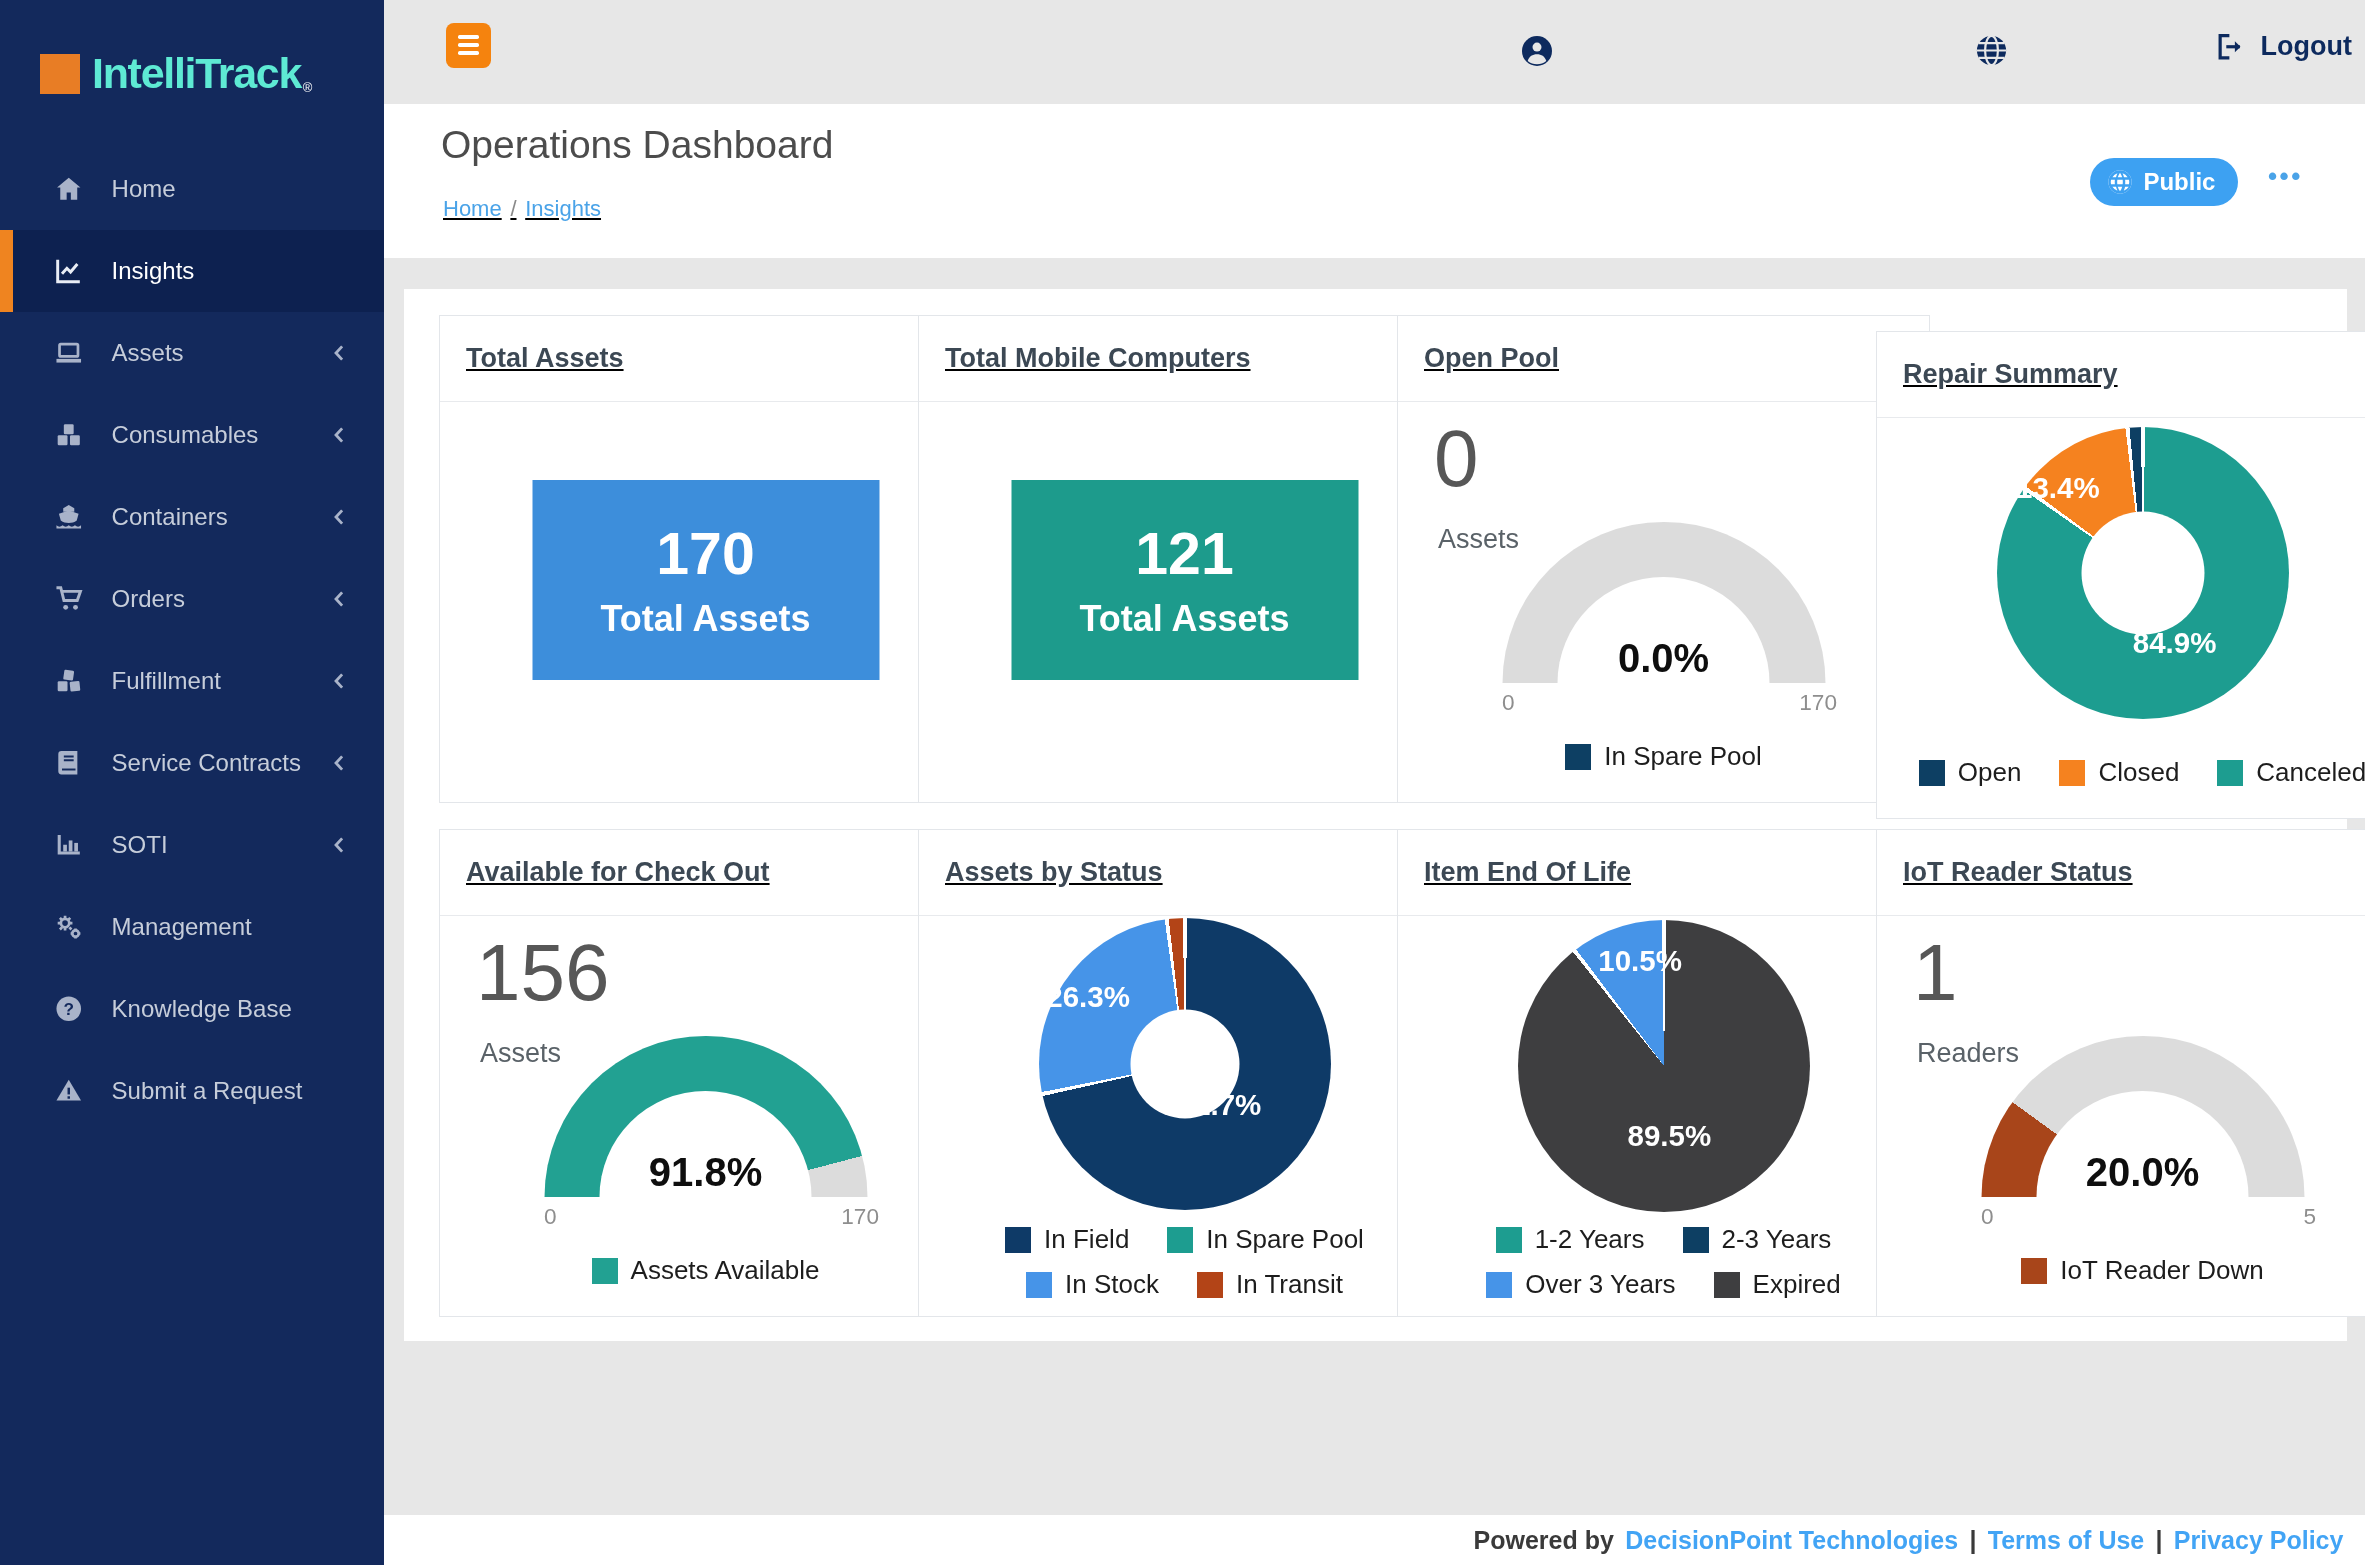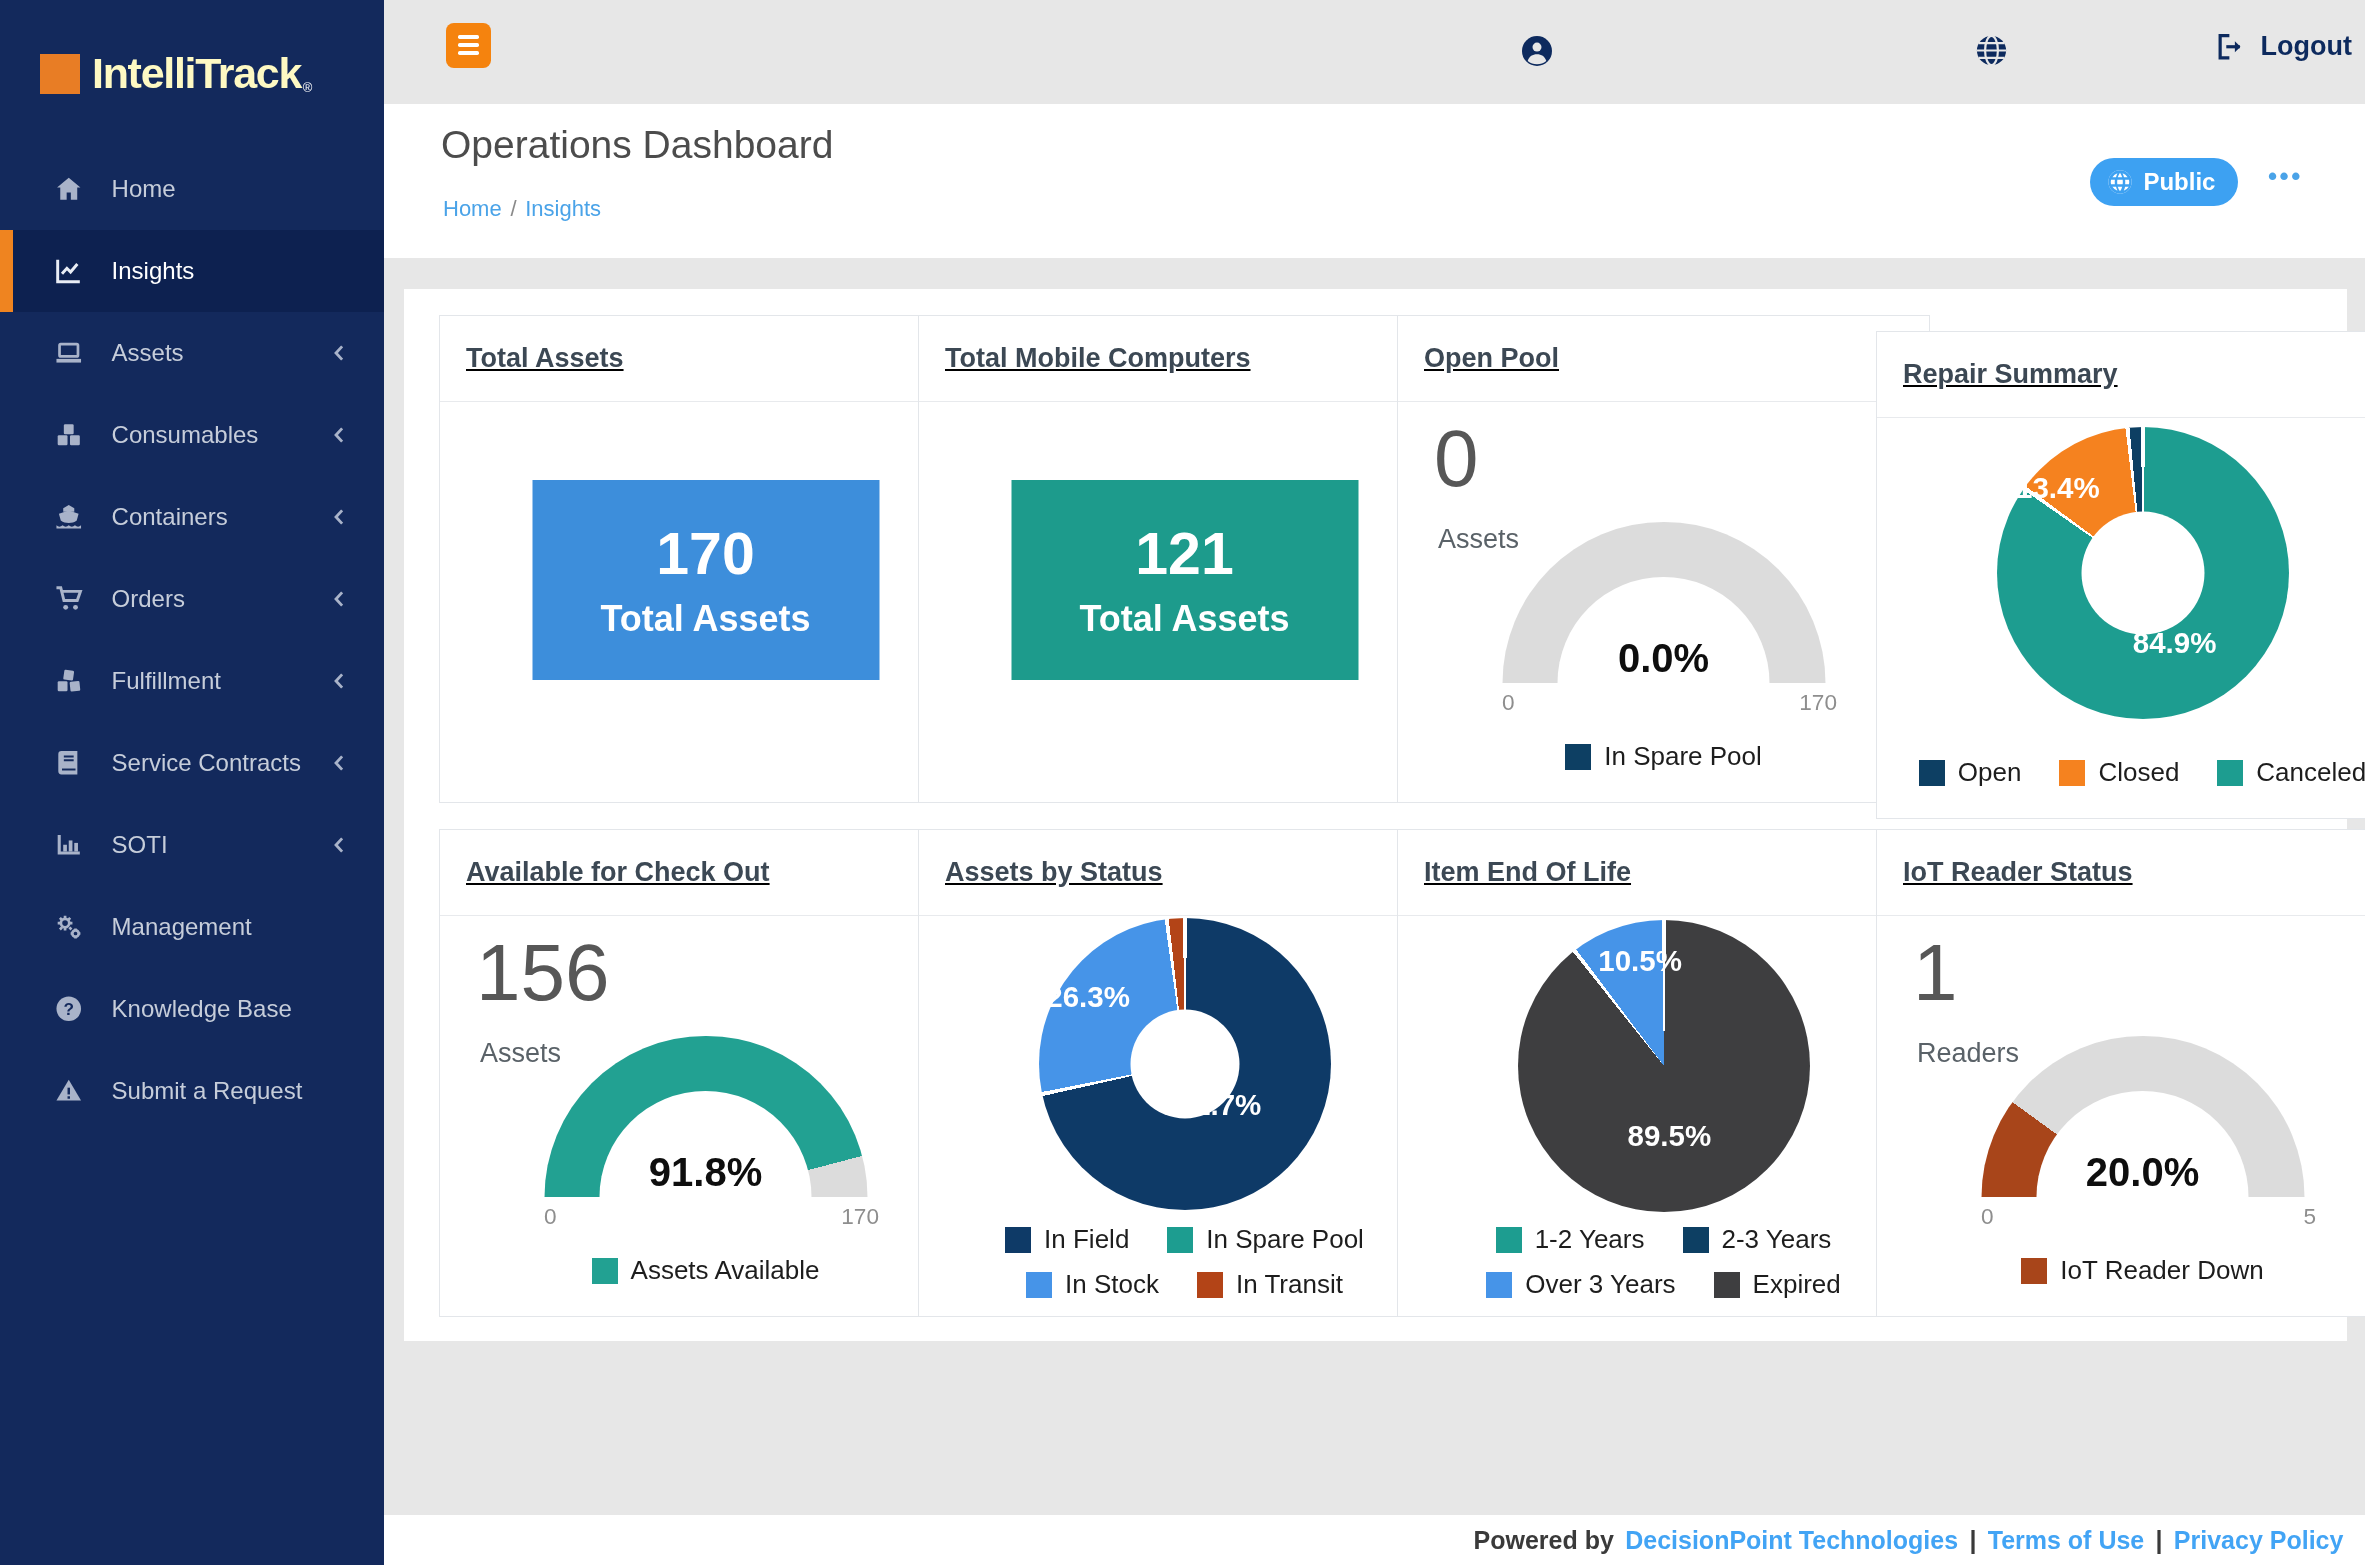--- a/index.html
+++ b/index.html
@@ -2,21 +2,21 @@
 <html style="font-size:14px"><head>
 <meta charset="utf-8">
 <style>
   * { margin:0; padding:0; box-sizing:border-box; }
   html,body { width:2366px; height:1565px; overflow:hidden; font-family:"Liberation Sans", sans-serif; background:#e7e7e7; }
 
   
   .sidebar { position:absolute; left:0; top:0; width:384px; height:1565px; background:#13295c; z-index:5; }
   .logo { position:absolute; left:40px; top:49px; display:flex; align-items:center; }
   .logo-square { width:40px; height:40px; background:#e87d25; }
-  .logo-text { color:#fef9c3; font-size:43px; font-weight:bold; margin-left:12px; letter-spacing:-1.3px; }
+  .logo-text { color:#5eead4; font-size:43px; font-weight:bold; margin-left:12px; letter-spacing:-1.3px; }
   .logo-reg { color:#fff; font-size:13px; margin-left:1.7px; align-self:flex-end; padding-bottom:3.5px; }
   .nav { position:absolute; top:148px; left:0; width:100%; }
   .nav-item { position:relative; height:82px; display:flex; align-items:center; padding-left:49px; color:#c6cdda; font-size:24px; cursor:pointer; }
   .nav-item .nicon { width:40px; display:flex; justify-content:center; align-items:center; margin-right:22.6px; color:#a9b3c9; flex:0 0 40px; }
   .nav-item.active { background:#0d2150; color:#ffffff; }
   .nav-item.active .nicon { color:#e9edf5; }
   .nav-item.active::before { content:''; position:absolute; left:0; top:0; width:13px; height:100%; background:#ef8420; }
   .chev { position:absolute; right:33px; top:50%; transform:translateY(-50%); color:#a9b3c9; display:flex; }
 
   
@@ -24,21 +24,21 @@
   .topbar { position:absolute; top:0; left:0; width:100%; height:104px; background:#e7e7e7; }
   .hamburger { position:absolute; left:62px; top:22.6px; width:45px; height:45px; background:#f5830e; border-radius:7.8px; display:flex; flex-direction:column; align-items:center; justify-content:center; gap:4.3px; cursor:pointer; }
   .hamburger span { display:block; width:21px; height:3.9px; background:#fff; border-radius:1.7px; }
   .tb-icon { position:absolute; top:33px; color:#0d2a5e; cursor:pointer; }
   .tb-user { left:1135px; }
   .tb-globe { left:1590px; }
   .tb-logout { position:absolute; right:14px; top:31px; display:flex; align-items:center; gap:17px; color:#0d2a5e; font-size:27px; font-weight:600; cursor:pointer; }
 
   .pagehead { position:absolute; top:104px; left:0; width:100%; height:154px; background:#ffffff; }
   .page-title { position:absolute; left:57px; top:19px; font-size:39px; color:#4c4c4c; font-weight:400; }
-  .breadcrumb { position:absolute; left:59px; top:92px; font-size:22px; }
+  .breadcrumb { position:absolute; left:59px; top:92px; font-size:22px;text-decoration:underline; }
   .breadcrumb a { color:#4aa3e8; text-decoration:none; cursor:pointer; }
   .crumb-sep { color:#8a8a8a; margin:0 8.7px; }
   .public-badge { position:absolute; right:128px; top:54px; height:48px; border-radius:24px; background:#3da1f2; color:#fff; font-weight:bold; font-size:24px; display:flex; align-items:center; padding:0 22.6px 0 15.6px; gap:9.5px; cursor:pointer; }
   .more-dots { position:absolute; right:63px; top:57px; color:#4aa3e8; font-size:26px; font-weight:bold; letter-spacing:2.6px; cursor:pointer; }
 
   .content { position:absolute; top:258px; left:0; width:100%; height:1257px; background:#e7e7e7; }
   .panel { position:absolute; left:20px; top:31px; width:1943px; height:1052px; background:#ffffff; }
 
   .card { position:absolute; width:533px; height:488px; background:#fff; border:1.7px solid #e3e6ea; border-radius:0;text-decoration:underline; }
   .c1 { left:35px;  top:26px; }  .c2 { left:514px; top:26px; }

